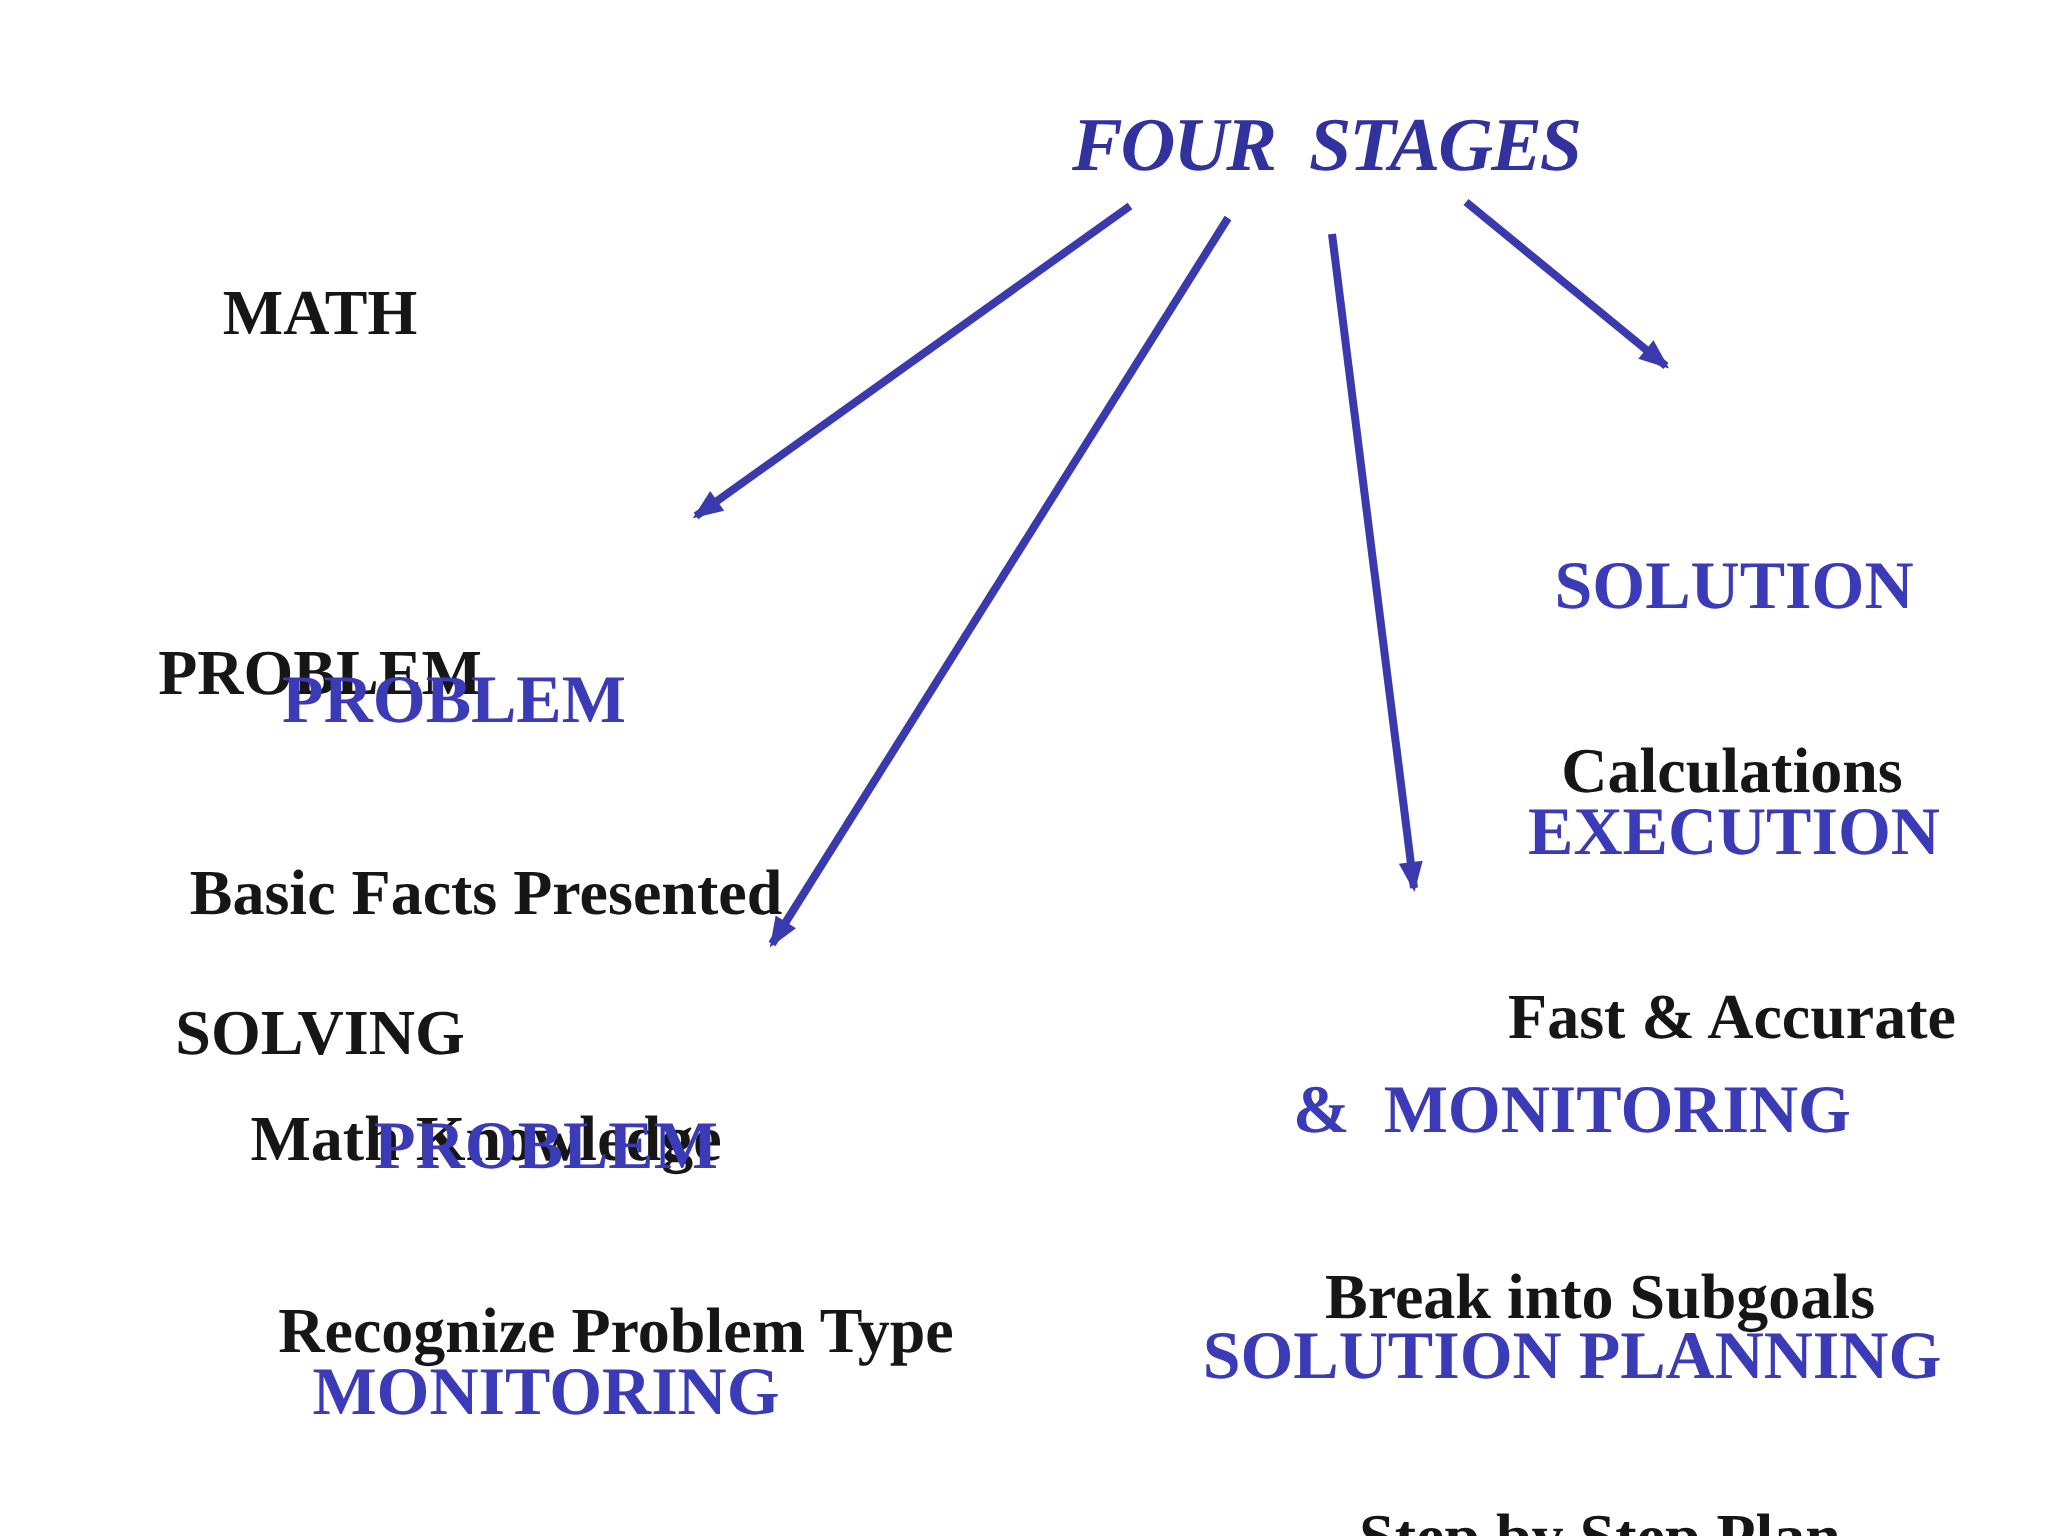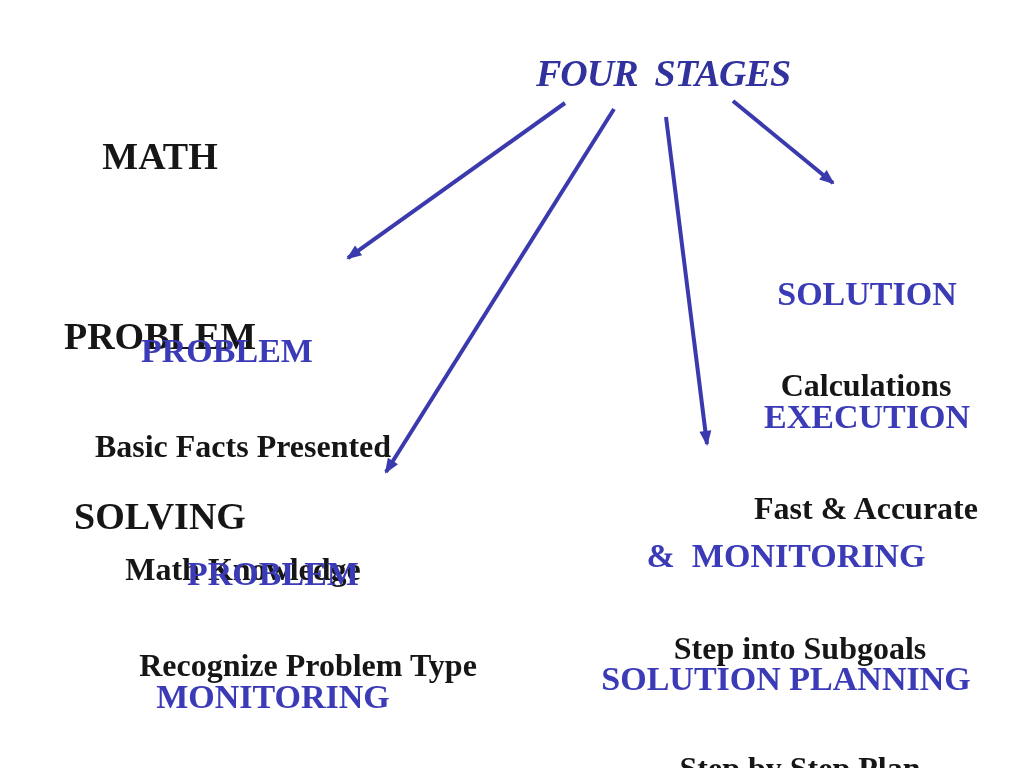--- a/index.html
+++ b/index.html
@@ -18,21 +18,21 @@
   }
   .txt {
     position: absolute;
     text-align: center;
     white-space: pre-wrap;
   }
   .txt div { white-space: pre-wrap; }
   .black { color: var(--text-black, #161616); }
   .title-block {
     left: 40px; top: 6px; width: 240px;
-    font-size: 38px; line-height: 60px;
+    font-size: 32px; line-height: 60px;
   }
   .four-stages {
     left: 503px; top: 47px; width: 320px;
     font-size: 38px; line-height: 52px;
     letter-spacing: -1px;
     color: var(--four-stages-blue, #32329e);
     font-style: italic;
   }
   .stage-heading {
     font-size: 34px; line-height: 41px;
@@ -103,21 +103,21 @@
   <div class="txt stage-body black pos-integration-b">
     <div>Recognize Problem Type</div>
     
   </div>
 
   <div class="txt stage-heading pos-planning-h">
     <div>&amp;  MONITORING</div>
     <div>SOLUTION PLANNING</div>
   </div>
   <div class="txt stage-body black pos-planning-b">
-    <div>Step into Subgoals</div>
+    <div>Break into Subgoals</div>
     <div>Step by Step Plan</div>
     
   </div>
 
   <div class="txt stage-heading pos-execution-h">
     <div>SOLUTION</div>
     <div>EXECUTION</div>
   </div>
   <div class="txt stage-body black pos-execution-b">
     <div>Calculations</div>

